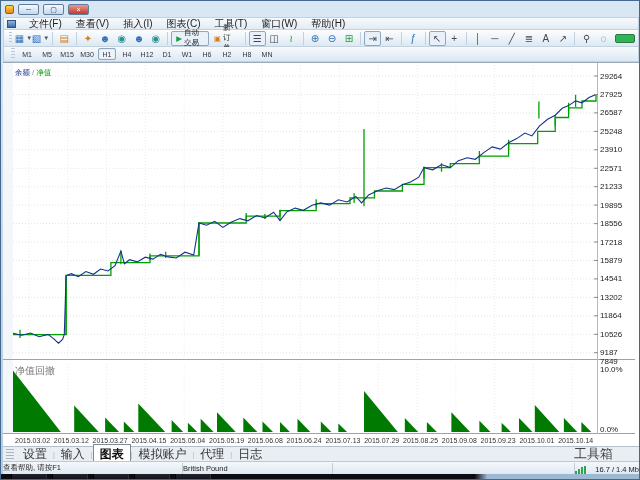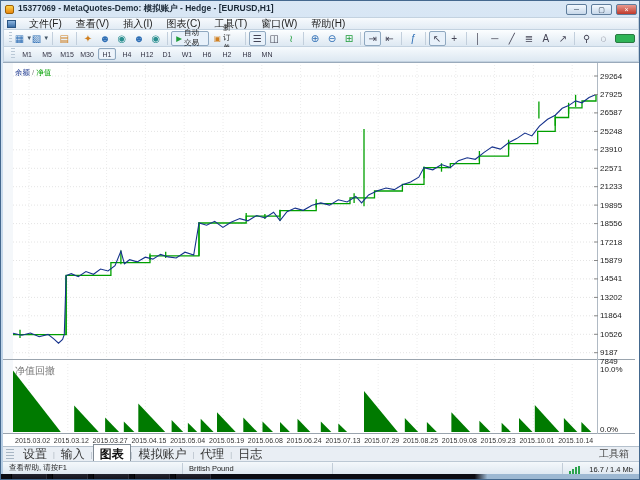--- a/index.html
+++ b/index.html
@@ -37,44 +37,43 @@
   #legend-main{position:absolute;left:12px;top:5px;font-size:7.5px;}
   #legend-sub{position:absolute;left:12px;top:301px;font-size:10px;color:#7a7a7a;}
   #plot{position:absolute;left:0;top:0;}
 
   
   #tester-tabs{position:absolute;left:2px;top:445px;width:636px;height:15px;background:#e9eef4;border-top:1px solid #b4c0cc;display:flex;align-items:center;}
   #tabs-grip{width:8px;height:11px;margin:0 3px;background:repeating-linear-gradient(180deg,#a8b6c4 0 1px,transparent 1px 3px);}
   .tab-item{font-size:12px;color:#333;padding:1px 6px;}
   .tab-item.active{background:#fff;border:1px solid #808a94;font-weight:bold;color:#111;}
   .tab-sep{color:#aab4be;font-size:7px;}
-  #toolbox-label{margin-left:auto;margin-right:10px;font-size:10px;color:#444;text-align:center;}
+  #toolbox-label{margin-left:auto;margin-right:26px;font-size:13px;color:#444;text-align:center;}
 
   
   #statusbar{position:absolute;left:2px;top:460px;width:636px;height:13px;background:linear-gradient(#f4f8fb,#dfe8f1);border-top:1px solid #bcc8d4;display:flex;align-items:center;font-size:7.5px;color:#222;}
-  .sb-cell{padding:0 6px;height:11px;display:flex;align-items:center;border-right:1px solid #c2cdd8;}
+  .sb-cell{padding:0 0;height:11px;display:flex;align-items:center;border-right:1px solid #c2cdd8;}
   #sb-help{width:180px;}
   #sb-symbol{width:150px;}
   #sb-flex{flex:1;border-right:1px solid #c2cdd8;height:11px;}
   #sb-traffic{border-right:none;gap:9px;align-items:flex-end;}
   #net-icon{display:flex;align-items:flex-end;gap:1px;height:8px;}
   #net-icon i{display:block;width:2px;background:#2da44e;}
 
   
   #taskbar{position:absolute;left:0;top:473px;width:640px;height:7px;background:linear-gradient(90deg,#0b0b12 0 74%,#9db8d2 76%);display:flex;gap:5px;padding-left:10px;}
   .task-btn{width:36px;height:7px;background:linear-gradient(#23232e,#0d0d16);border-left:1px solid #000;border-right:1px solid #31313d;}
 </style>
 </head>
 <body>
 
 <div id="win">
 
   <div id="titlebar">
     <div id="app-icon"></div>
-    <div id="title-text">15377069 - MetaQuotes-Demo: 模拟账户 - Hedge - [EURUSD,H1]</div>
     <div class="cap-btn">─</div>
     <div class="cap-btn">▢</div>
     <div class="cap-btn close">×</div>
   </div>
 
   <div id="menubar">
     <div id="chart-window-icon"></div>
 
   <span class="menu-item">文件(F)</span>
       <span class="menu-item">查看(V)</span>

